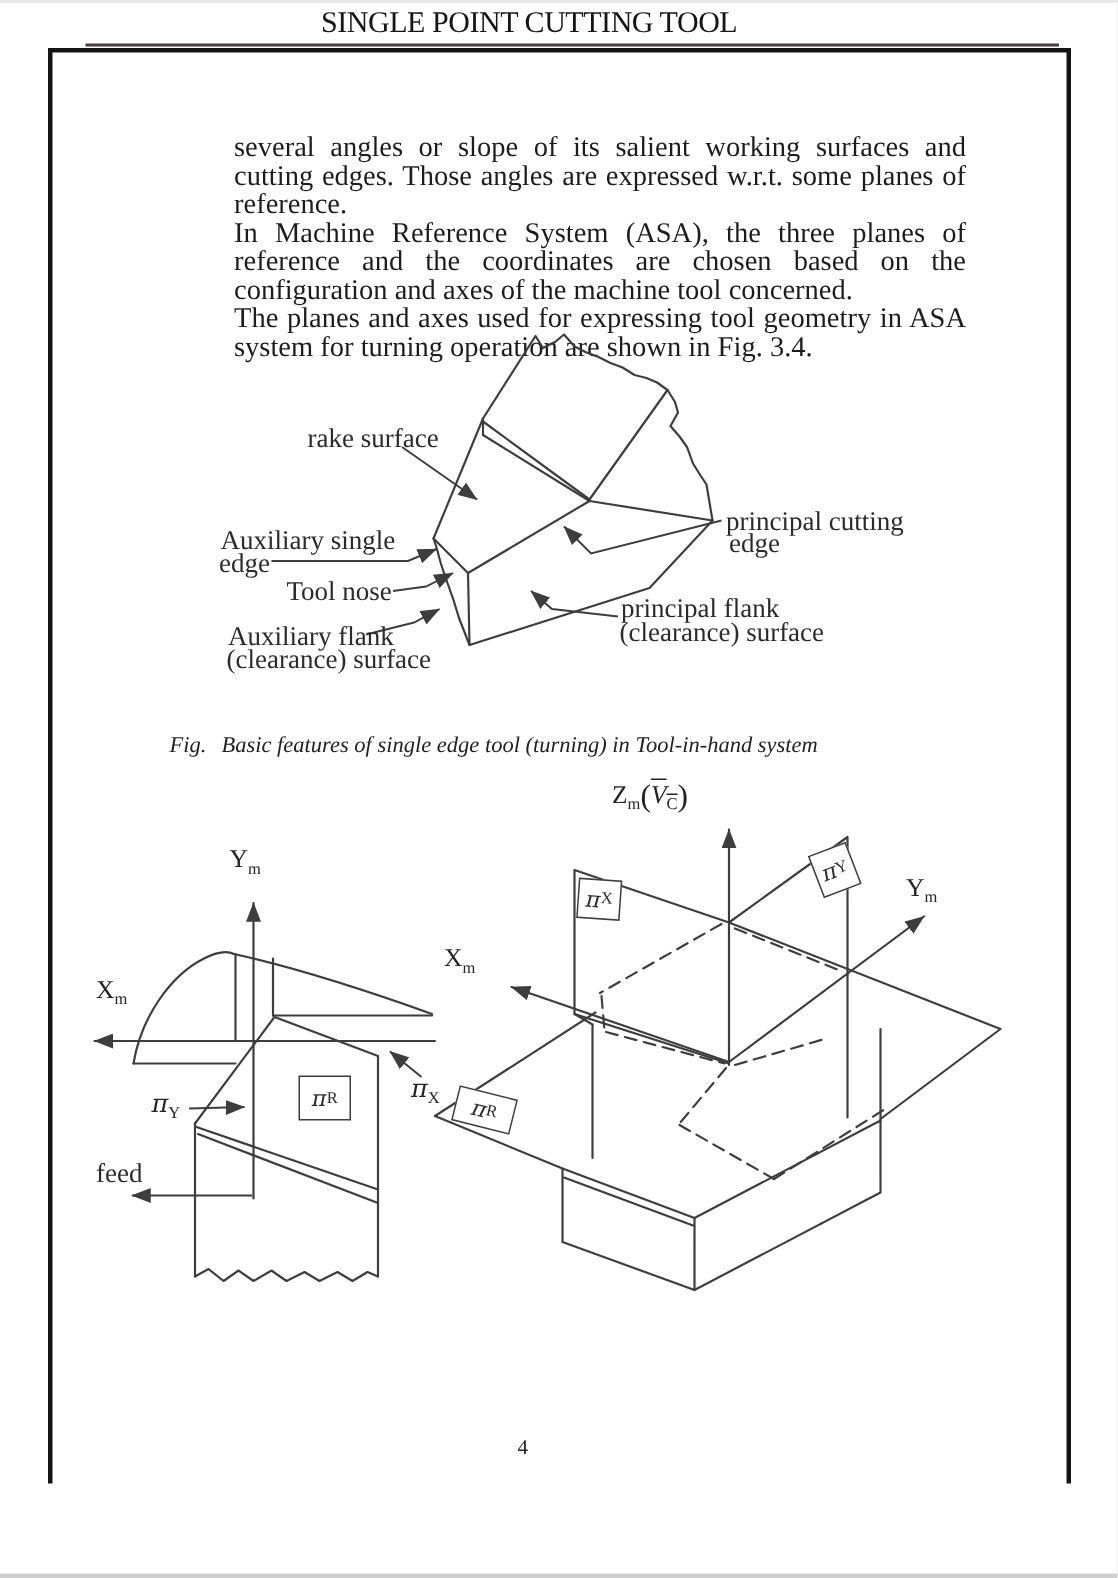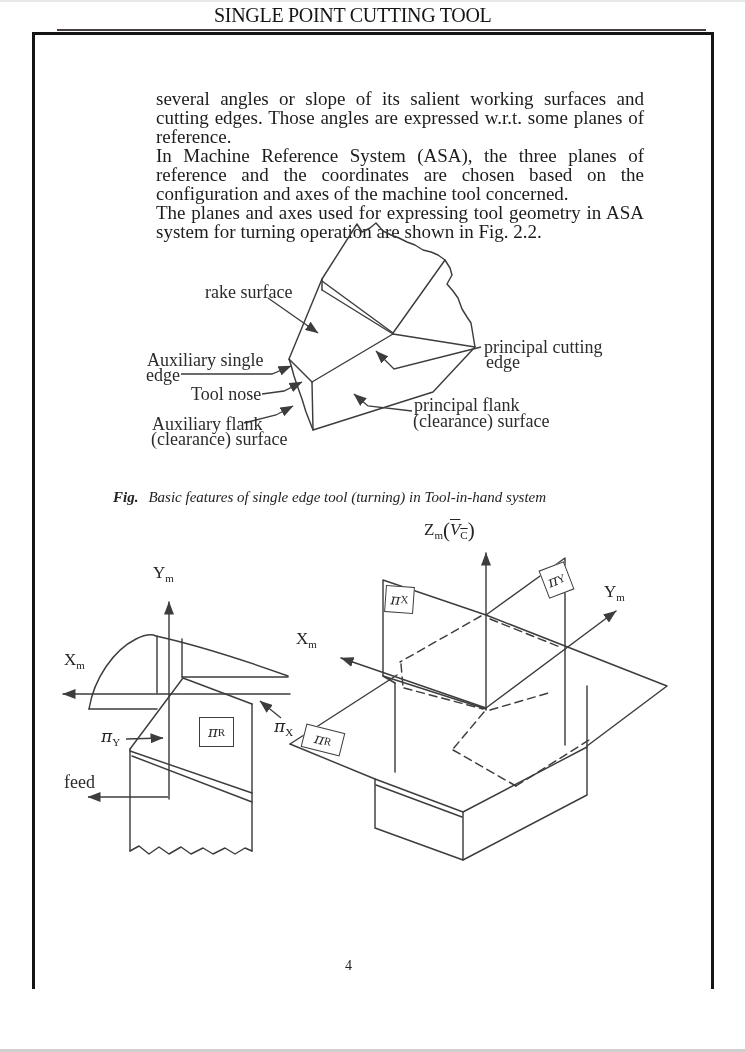--- a/index.html
+++ b/index.html
@@ -30,42 +30,42 @@
     position:absolute;border:1.6px solid #3d3d3d;background:#fff;
     display:flex;align-items:center;justify-content:center;
     font-size:15px;color:#2b2b2b;white-space:nowrap;
   }
   .ovl{text-decoration:overline;}
   .ovl em{font-style:italic;}
   .paren{font-size:21px;vertical-align:-2px;}
   .caption{
     position:absolute;font-size:15px;font-style:italic;color:#222;white-space:nowrap;
   }
-  .figword{font-weight:bold;padding-right:10px;}
+  .figword{font-weight:normal;padding-right:10px;}
   .pgnum{position:absolute;font-size:14px;color:#222;}
   .bottomband{position:absolute;left:0;top:1047px;width:745px;height:5px;background:#a8a8a8;opacity:.55;}
   svg .ink{stroke:#3d3d3d;stroke-width:1.45;fill:none;stroke-linejoin:round;stroke-linecap:round;}
   svg .dash{stroke-dasharray:8 5;}
   svg .lead{stroke:#3d3d3d;stroke-width:1.3;fill:none;}
 </style>
 </head>
 <body>
 
 <div class="page">
 
   <div class="title">SINGLE POINT CUTTING TOOL</div>
   <div class="thinrule" style="left:57px;top:27px;width:649px;height:2px;"></div>
   <div class="rule" style="left:32px;top:30px;width:682px;height:3px;"></div>
   <div class="rule" style="left:32px;top:30px;width:3px;height:957px;"></div>
   <div class="rule" style="left:711px;top:30px;width:3px;height:957px;"></div>
 
   <div class="bodytext">
     <p>several angles or slope of its salient working surfaces and cutting edges. Those angles are expressed w.r.t. some planes of reference.</p>
     <p>In Machine Reference System (ASA), the three planes of reference and the coordinates are chosen based on the configuration and axes of the machine tool concerned.</p>
-    <p>The planes and axes used for expressing tool geometry in ASA system for turning operation are shown in Fig. 2.2.</p>
+    <p>The planes and axes used for expressing tool geometry in ASA system for turning operation are shown in Fig. 3.4.</p>
   </div>
 
   <svg class="abs" style="left:0;top:0;" width="745" height="1052" viewBox="0 0 745 1052">
     <defs>
       <marker id="ah" markerUnits="userSpaceOnUse" markerWidth="14" markerHeight="10" refX="12.5" refY="5" orient="auto">
         <path d="M0,0 L13,5 L0,10 Z" fill="#3d3d3d"></path>
       </marker>
     </defs>
 
     <g>
@@ -153,21 +153,21 @@
   <span class="lbl axis" style="left:153px;top:563px"><span>Y</span><sub>m</sub></span>
   <span class="lbl axis" style="left:64px;top:650px"><span>X</span><sub>m</sub></span>
   <span class="lbl axis" style="left:101px;top:726px"><span class="pi">π</span><sub>Y</sub></span>
   <span class="lbl axis" style="left:274px;top:716px"><span class="pi">π</span><sub>X</sub></span>
   <span class="pibox" style="left:199px;top:715px;width:33px;height:28px">
       <span class="pi">π</span>
       <sub>R</sub>
     </span>
   <span class="lbl" style="left:64px;top:772px">feed</span>
 
-  <span class="lbl axis" style="left:424px;top:520px"><span>Z</span><sub>m</sub><span class="paren">(</span><span class="ovl"><em>V</em><sub>C</sub></span><span class="paren">)</span></span>
+  <span class="lbl axis" style="left:408px;top:520px"><span>Z</span><sub>m</sub><span class="paren">(</span><span class="ovl"><em>V</em><sub>C</sub></span><span class="paren">)</span></span>
   <span class="lbl axis" style="left:604px;top:582px"><span>Y</span><sub>m</sub></span>
   <span class="lbl axis" style="left:296px;top:629px"><span>X</span><sub>m</sub></span>
   <span class="pibox" style="left:385px;top:584px;width:27px;height:25px;transform:rotate(4deg)">
       <span class="pi">π</span>
       <sub>X</sub>
     </span>
   <span class="pibox" style="left:543px;top:563px;width:25px;height:28px;transform:rotate(-21deg)">
       <span class="pi">π</span>
       <sub>Y</sub>
     </span>

